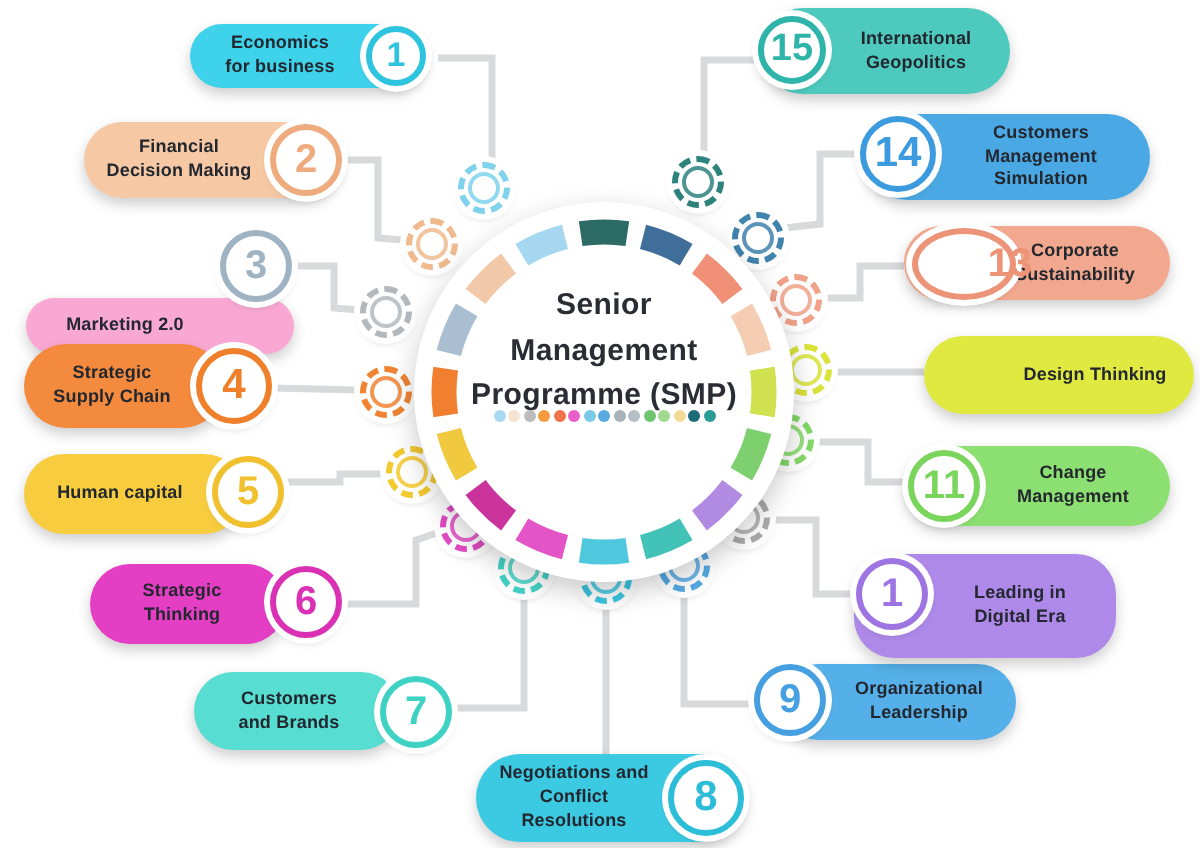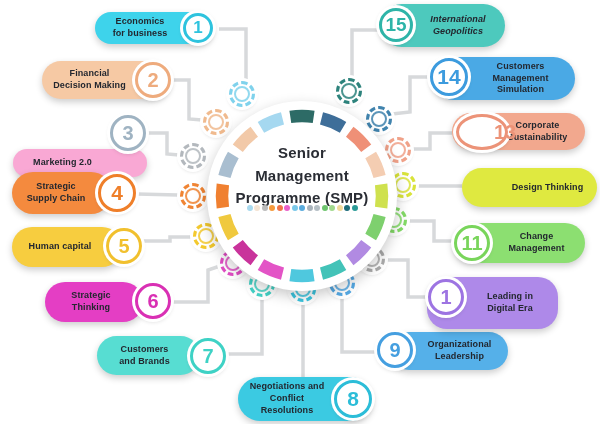--- a/index.html
+++ b/index.html
@@ -185,17 +185,17 @@
     </div>
     <div class="badge" style="left: 456px; top: 114px; width: 52px; height: 36px; border: 3.5px solid rgb(236, 147, 120); color: rgb(236, 147, 120); font-size: 20px; padding-left: 46px;">13</div>
     <div class="node" style="left: 366px; top: 106px; --c: #4083ad;"></div>
     <div class="pill" style="left: 432px; top: 57px; width: 143px; height: 43px; background: rgb(74, 169, 229); border-radius: 21.5px;">
       <span class="plabel" style="padding: 0px 6px 0px 40px;">Customers Management
 Simulation</span>
     </div>
     <div class="badge" style="left: 430px; top: 58px; width: 38px; height: 38px; border: 3.5px solid rgb(60, 155, 222); color: rgb(60, 155, 222); font-size: 21px;">14</div>
     <div class="node" style="left: 336px; top: 78px; --c: #2d837c;"></div>
     <div class="pill" style="left: 380px; top: 4px; width: 125px; height: 43px; background: rgb(77, 201, 189); border-radius: 21.5px;">
-      <span class="plabel" style="padding: 0px 6px 0px 37px; font-style: italic;">International
+      <span class="plabel" style="padding: 0px 6px 0px 37px;">International
 Geopolitics</span>
     </div>
     <div class="badge" style="left: 379px; top: 8px; width: 34px; height: 34px; border: 3.5px solid rgb(46, 180, 168); color: rgb(46, 180, 168); font-size: 19px;">15</div>
   </div>
 
 </body></html>

